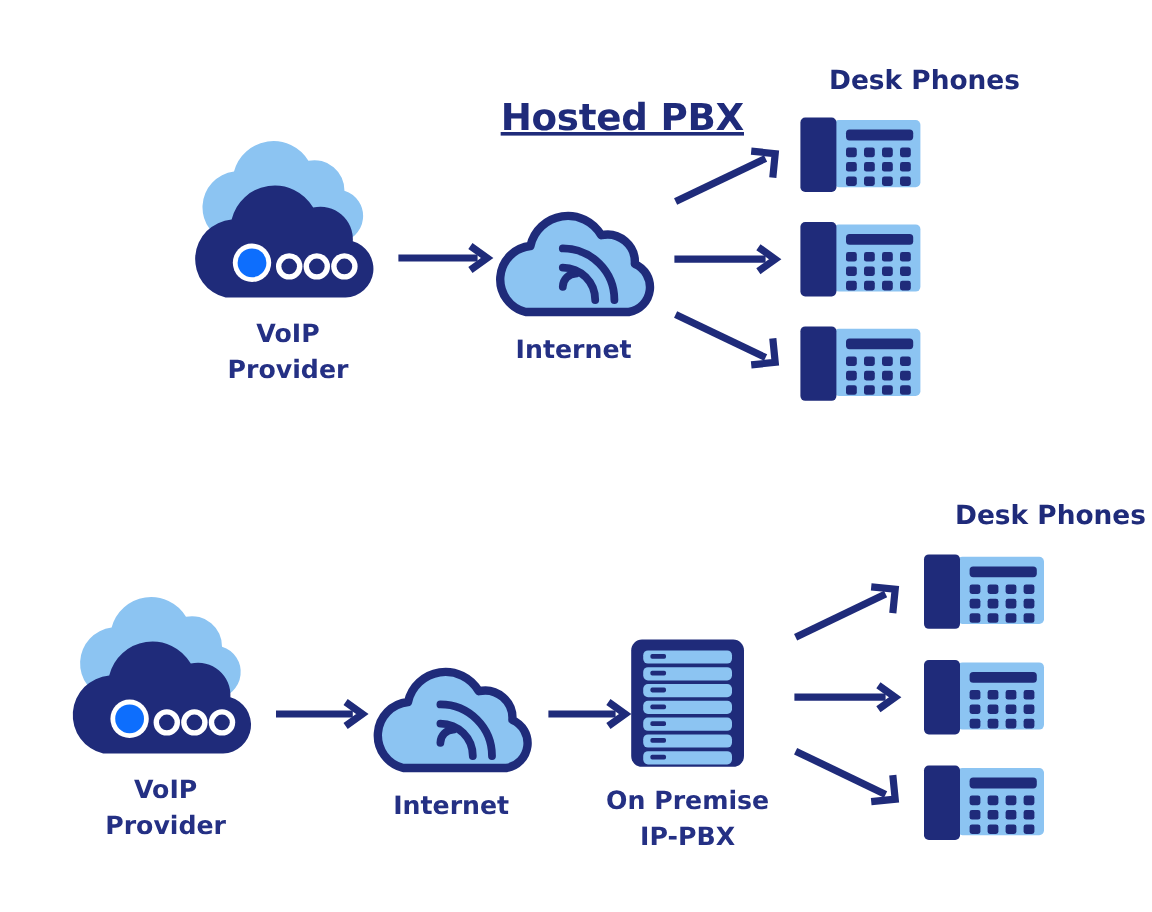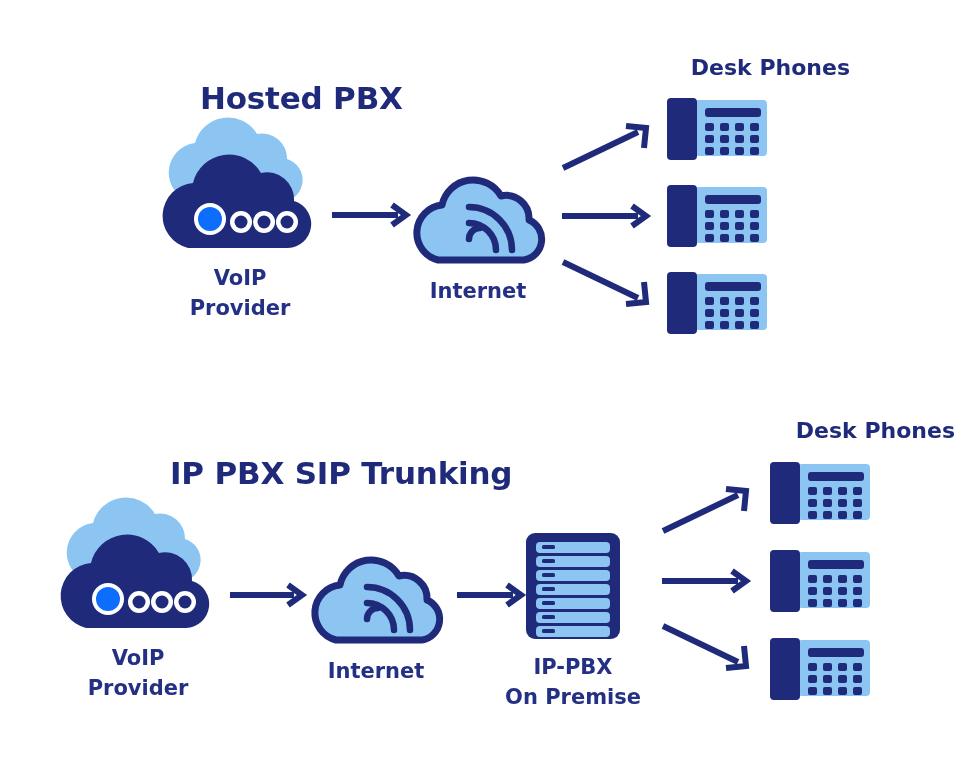--- a/index.html
+++ b/index.html
@@ -20,21 +20,22 @@
     background: #ffffff;
   }
   .abs { position: absolute; }
 
   .diagram-title {
     font-weight: bold;
     font-size: 31px;
     color: #1f2b7a;
     letter-spacing: -0.2px;
     white-space: nowrap;
-    text-align: left;
+    text-align: right;
+    text-decoration: underline;
   }
   .node-label {
     font-weight: bold;
     font-size: 21px;
     line-height: 30px;
     color: #243084;
     text-align: center;
     white-space: nowrap;
   }
   .group-label {
@@ -180,21 +181,20 @@
             <rect x="55" y="49" width="9" height="8" rx="2"></rect>
           <rect x="70" y="49" width="9" height="8" rx="2"></rect>
             <rect x="85" y="49" width="9" height="8" rx="2"></rect>
         </g>
       </svg>
     </div>
   </div>
 
   <div class="abs" style="left:0;top:380px;width:960px;height:380px;">
 
-    <div class="abs diagram-title" style="left:170px;top:75px;width:480px;">IP PBX SIP Trunking</div>
 
     <div class="abs" style="left:58px;top:110px;">
       <svg width="160" height="145" viewBox="0 0 160 145">
         <path d="M32 92 a30 30 0 0 1 3 -59 a34 34 0 0 1 62 -9 a25 25 0 0 1 30 25 a22 22 0 0 1 -5 43 z" fill="#8cc4f2"></path>
         <path d="M28 138 a33 33 0 0 1 5 -65 a37 37 0 0 1 68 -10 a27 27 0 0 1 33 28 a24 24 0 0 1 -6 47 z" fill="#1f2b7a"></path>
         <circle cx="50" cy="109" r="16" fill="#ffffff"></circle>
         <circle cx="50" cy="109" r="12" fill="#0d6efd"></circle>
         <circle cx="81" cy="112" r="11" fill="#ffffff"></circle>
         <circle cx="81" cy="112" r="6.5" fill="#1f2b7a"></circle>
         <circle cx="104" cy="112" r="11" fill="#ffffff"></circle>
@@ -250,22 +250,22 @@
           <rect x="19" y="57" width="13" height="4" rx="1.5" fill="#1f2b7a"></rect>
           <rect x="13" y="68" width="74" height="11" rx="4" fill="#8cc4f2"></rect>
           <rect x="19" y="71" width="13" height="4" rx="1.5" fill="#1f2b7a"></rect>
           <rect x="13" y="82" width="74" height="11" rx="4" fill="#8cc4f2"></rect>
           <rect x="19" y="85" width="13" height="4" rx="1.5" fill="#1f2b7a"></rect>
           <rect x="13" y="96" width="74" height="11" rx="4" fill="#8cc4f2"></rect>
           <rect x="19" y="99" width="13" height="4" rx="1.5" fill="#1f2b7a"></rect>
         </g>
       </svg>
       <div class="node-label" style="width:100px;margin-top:10px;margin-left:-30px;">
+        <div style="width:160px;">On Premise</div>
         <div style="width:160px;">IP-PBX</div>
-        <div style="width:160px;">On Premise</div>
       </div>
     </div>
 
     <div class="abs" style="left:660px;top:105px;">
       <svg width="96" height="50" viewBox="0 0 96 50">
         <line x1="3" y1="46" x2="78" y2="10" stroke="#1f2b7a" stroke-width="6"></line>
         <polyline points="66,4 86,6 84,26" fill="none" stroke="#1f2b7a" stroke-width="6" stroke-linejoin="miter"></polyline>
       </svg>
     </div>
     <div class="abs" style="left:660px;top:188px;">

